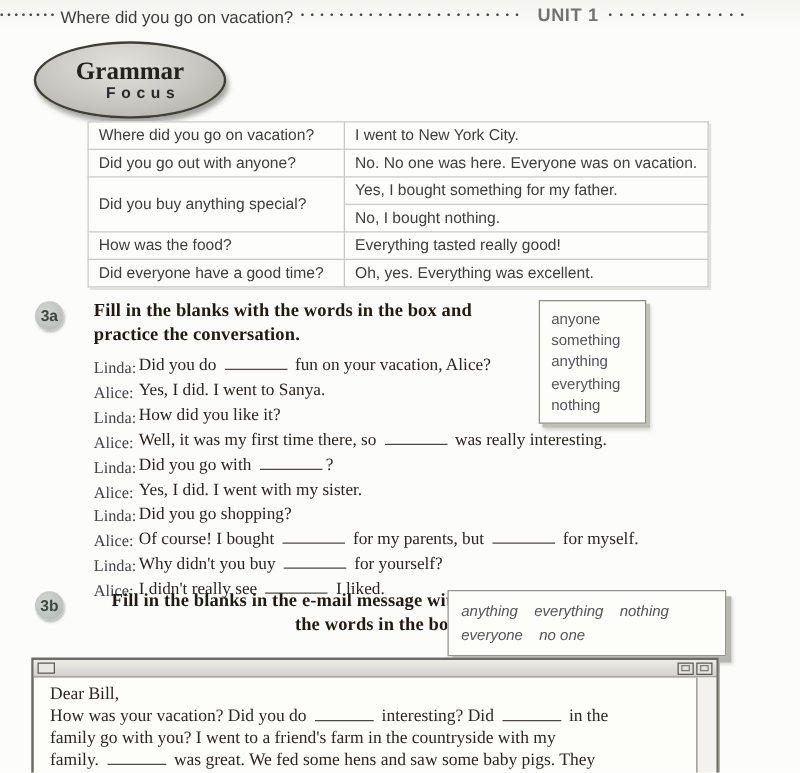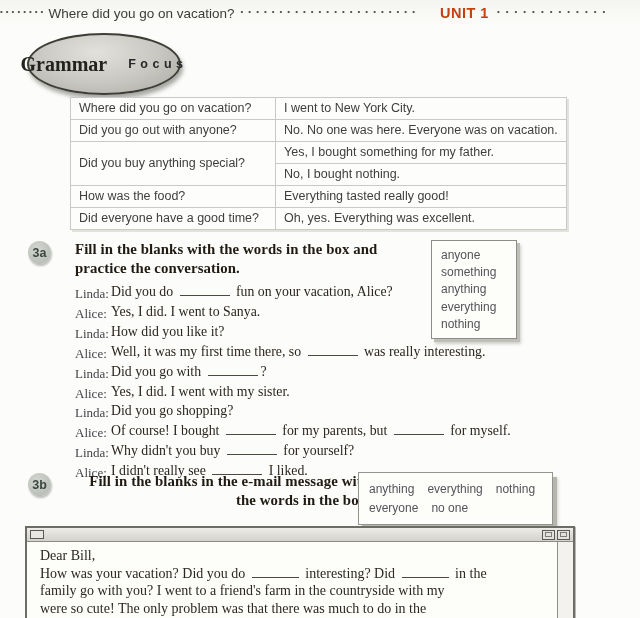--- a/index.html
+++ b/index.html
@@ -7,27 +7,27 @@
     width:640px;height:618px;overflow:hidden;position:relative;
     background:linear-gradient(180deg,#f4f4f0 0px,#fcfcfa 26px);
     font-family:"Liberation Sans",sans-serif;color:#3a3a38;
   }
   
   .header{position:absolute;left:0;top:4px;width:640px;height:18px;display:flex;align-items:center;white-space:nowrap;}
   .dots{font-size:8px;color:#4c4c4c;letter-spacing:3px;line-height:1;transform:translateY(-1px);}
   .dots.mid{letter-spacing:5px;margin-left:4px;}
   .dots.right{letter-spacing:6px;margin-left:8px;}
   .hdr-title{font-size:13.5px;color:#3c3c3a;margin:0 2px;}
-  .hdr-unit{font-size:14.5px;font-weight:bold;color:#c2410c;letter-spacing:0.5px;margin-left:20px;}
+  .hdr-unit{font-size:14.5px;font-weight:bold;color:#737373;letter-spacing:0.5px;margin-left:10px;}
   
   .gf-oval{
     position:absolute;left:27px;top:33px;width:150px;height:58px;border-radius:50%;
     background:radial-gradient(ellipse at 45% 30%,#e2e1db 0%,#c7c6c0 55%,#a8a7a0 100%);
     border:2px solid #3e3e36;box-shadow:2px 4px 4px rgba(60,60,55,0.45);
-    display:flex;flex-direction:row;align-items:center;justify-content:center;
+    display:flex;flex-direction:column;align-items:center;justify-content:center;
   }
   .gf-word1{font-family:"Liberation Serif",serif;font-size:20px;font-weight:bold;color:#23231e;line-height:20px;}
   .gf-word2{font-size:12.5px;font-weight:bold;letter-spacing:4.5px;color:#28282a;line-height:15px;margin-left:21px;}
   
   .gtable{position:absolute;left:70px;top:97px;width:497px;border-collapse:collapse;background:#fdfdfb;box-shadow:2px 2px 0 #e3e3de;}
   .gtable td{border:1px solid #c7cac6;font-size:12.5px;color:#3e3e3c;padding:2px 8px;line-height:15.5px;height:17px;}
   .gtable td.q{width:188px;}
   
   .badge{
     position:absolute;width:23px;height:23px;border-radius:50%;
@@ -41,21 +41,21 @@
   }
   
   .wordbox-a{
     position:absolute;left:431px;top:240px;width:66px;background:#fdfdfa;
     border:1px solid #8d8d88;box-shadow:3px 3px 0 #bfbfb8,4px 5px 3px rgba(120,120,115,0.35);
     padding:6px 9px 5px 9px;font-size:12px;color:#54545a;line-height:17.2px;
   }
   .wordbox-b{
     position:absolute;left:358px;top:472px;width:183px;background:#fdfdfa;
     border:1px solid #94948e;box-shadow:4px 5px 0 #b6b6ae,5px 6px 3px rgba(120,120,115,0.3);
-    padding:7px 0 6px 10px;font-size:12px;color:#54545a;line-height:19px;
+    padding:7px 28px 6px 10px;font-size:12px;color:#54545a;line-height:19px;font-style:italic;
   }
   .wb-row span{margin-right:13px;}
   .wb-row span:last-child{margin-right:0;}
   
   .dialogue{position:absolute;left:75px;top:283px;width:500px;}
   .dlg-line{display:flex;line-height:17.9px;}
   .speaker{width:36px;flex:0 0 36px;font-size:13px;color:#43434a;padding-top:2px;font-family:Liberation Serif, serif;}
   .dlg-text{font-family:"Liberation Serif",serif;font-size:13.8px;color:#2b251f;}
   .blank{display:inline-block;width:50px;height:11px;border-bottom:1px solid #4c4841;margin:0 3px;}
   
@@ -185,17 +185,18 @@
     <div class="tb-icon"></div>
     <div class="tb-space"></div>
     <div class="tb-btn"></div>
     <div class="tb-btn"></div>
   </div>
   <div class="email-body">
     <div class="email-text">
         <div class="email-line">Dear Bill,</div>
         <div class="email-line">How was your vacation? Did you do <span class="blank"></span> interesting? Did <span class="blank"></span> in the</div>
         <div class="email-line">family go with you? I went to a friend's farm in the countryside with my</div>
+        <div class="email-line">family. <span class="blank"></span> was great. We fed some hens and saw some baby pigs. They</div>
         <div class="email-line">were so cute! The only problem was that there was  much to do in the</div>
       </div>
     <div class="email-scroll"></div>
   </div>
 </div>
 
 </body></html>

